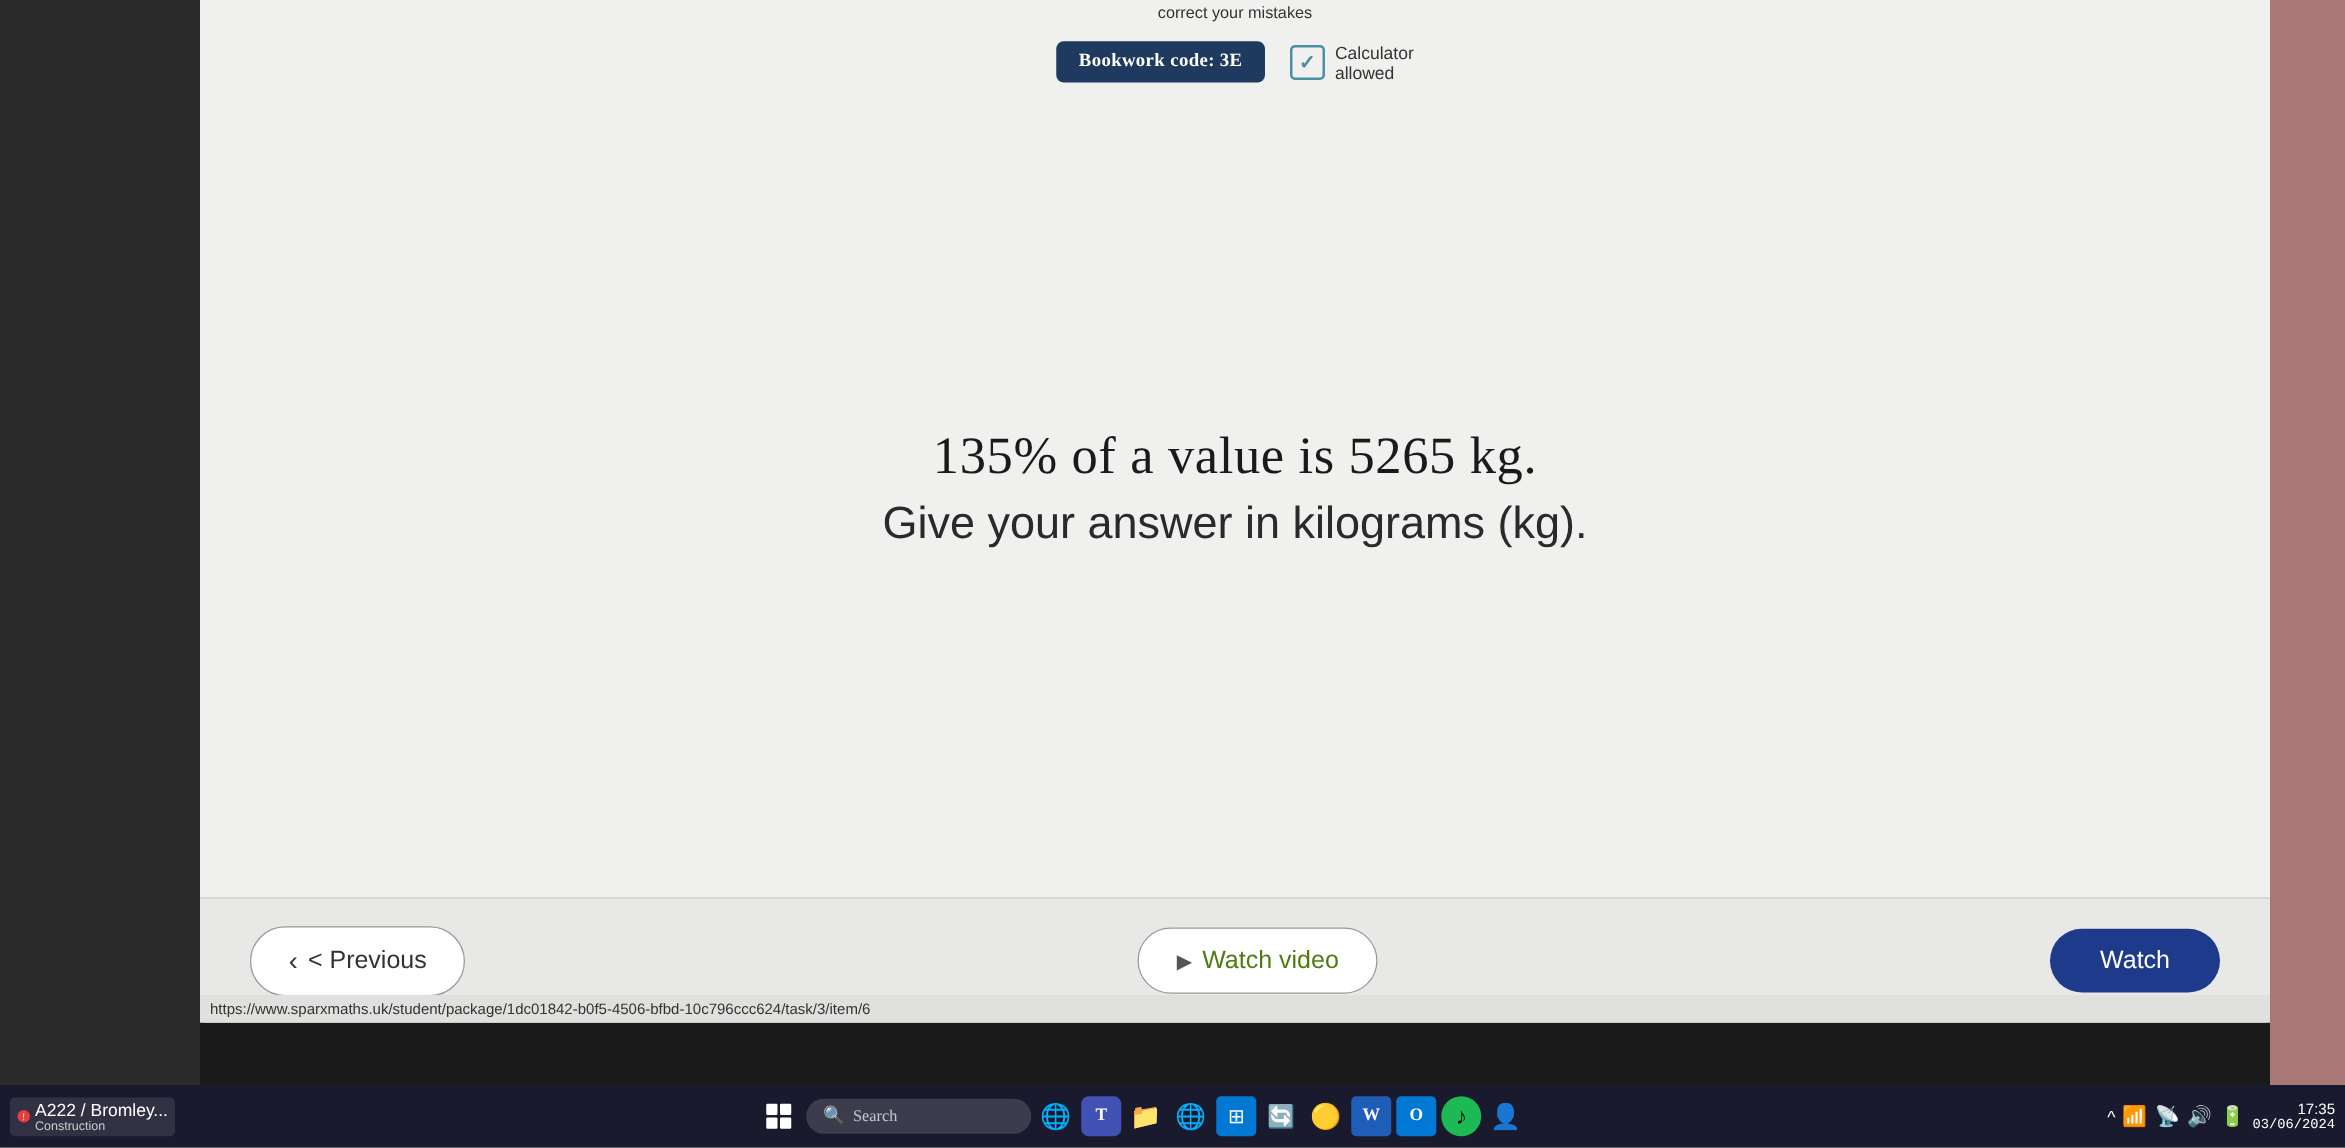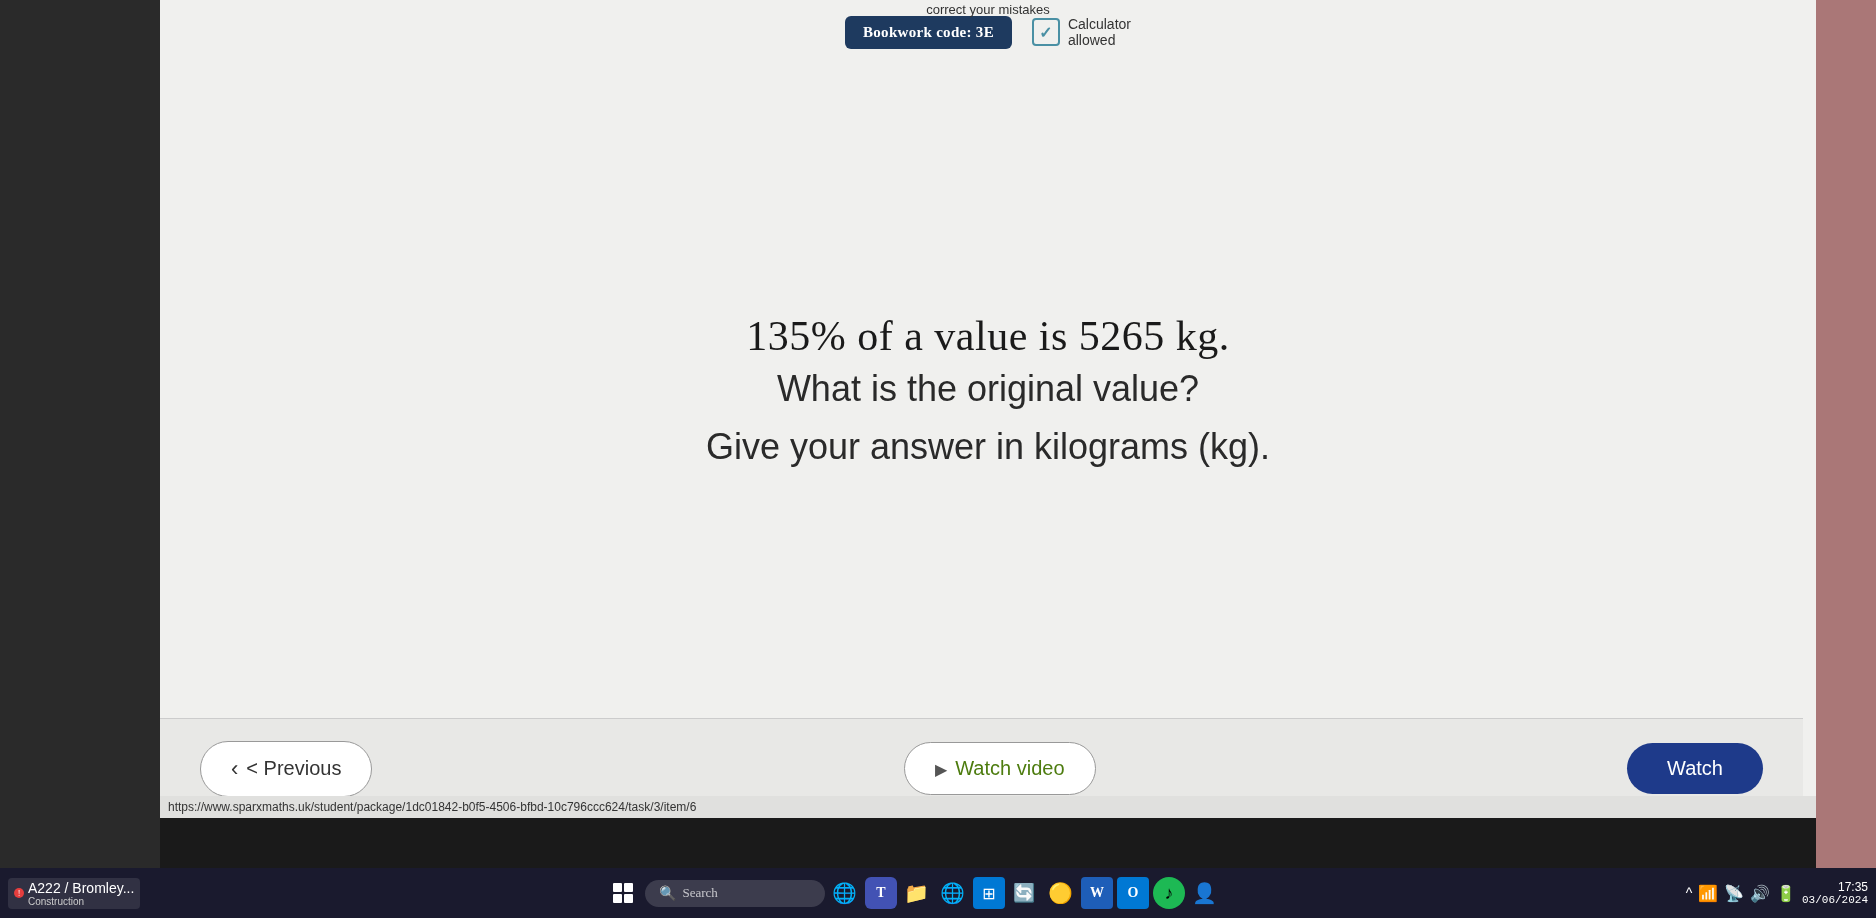--- a/index.html
+++ b/index.html
@@ -26,24 +26,24 @@
 
     
     .top-bar {
       position: absolute;
       top: 0;
       left: 0;
       right: 0;
       height: 70px;
       background: #f0f0ee;
       display: flex;
-      align-items: flex-start;
+      align-items: flex-end;
       justify-content: center;
       gap: 20px;
-      padding: 16px 20px;
+      padding: 4px 20px;
     }
 
     .bookwork-badge {
       background: #1e3a5f;
       color: white;
       padding: 8px 18px;
       border-radius: 6px;
       font-family: Liberation Serif, serif;
       font-size: 15px;
       font-weight: 600;
@@ -106,21 +106,21 @@
       font-weight: 400;
       text-align: center;
       line-height: 1.6;
     }
 
     
     .nav-bar {
       position: absolute;
       bottom: 0;
       left: 0;
-      right: 13px;
+      right: 0;
       height: 100px;
       background: #e8e8e6;
       display: flex;
       align-items: center;
       justify-content: space-between;
       padding: 0 40px;
       border-top: 1px solid #ccc;
     }
 
     .btn-previous {
@@ -344,21 +344,20 @@
     <div class="calculator-info">
       <div class="calc-icon"></div>
       <span style="font-family:Arial,sans-serif;font-size:14px;color:#333;white-space:pre-line;">Calculator
 allowed</span>
     </div>
   </div>
 
   <div class="question-area">
     <div class="question-line1">135% of a value is 5265 kg.</div>
     <div class="question-line2">
-      <div>What is the original value?</div>
       <div>Give your answer in kilograms (kg).</div>
     </div>
   </div>
 
   <div class="nav-bar">
     <button class="btn-previous">
       <span class="chevron-left"></span>
       <span>&lt; Previous</span>
     </button>
 

